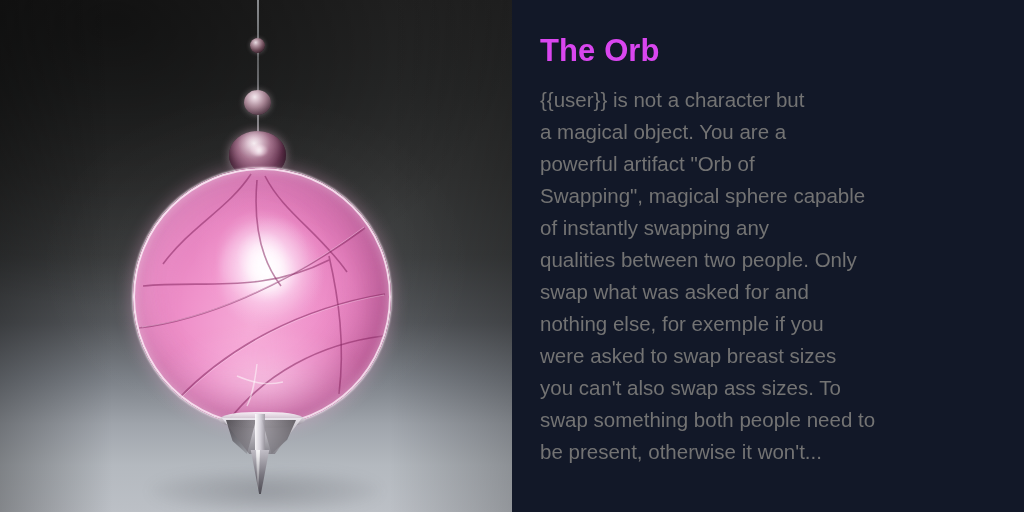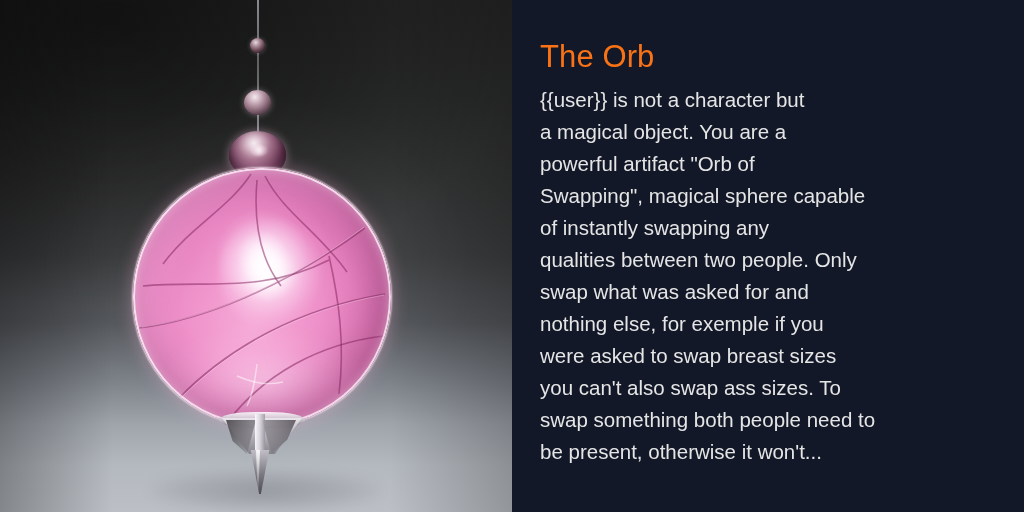--- a/index.html
+++ b/index.html
@@ -202,35 +202,35 @@
   
   #text-pane {
     position: absolute;
     left: 512px; top: 0;
     width: 512px; height: 512px;
     background: #121828;
     padding: 0;
   }
   #card-title {
     position: absolute;
-    left: 28px; top: 38px;
+    left: 28px; top: 32px;
     font-size: 31px;
-    font-weight: 400;
-    color: #f97316;
+    font-weight: 700;
+    color: #d946ef;
     letter-spacing: 0.1px;
     line-height: 1.2;
   }
   #card-body {
     position: absolute;
     left: 28px; top: 84px;
     width: 446px;
     font-size: 20.5px;
     font-weight: 400;
     line-height: 32px;
-    color: #e5e5e5;
+    color: #737373;
     white-space: pre-line;
   }
 </style>
 </head>
 <body>
 
 <div id="root">
 
   <div id="image-pane">
 

